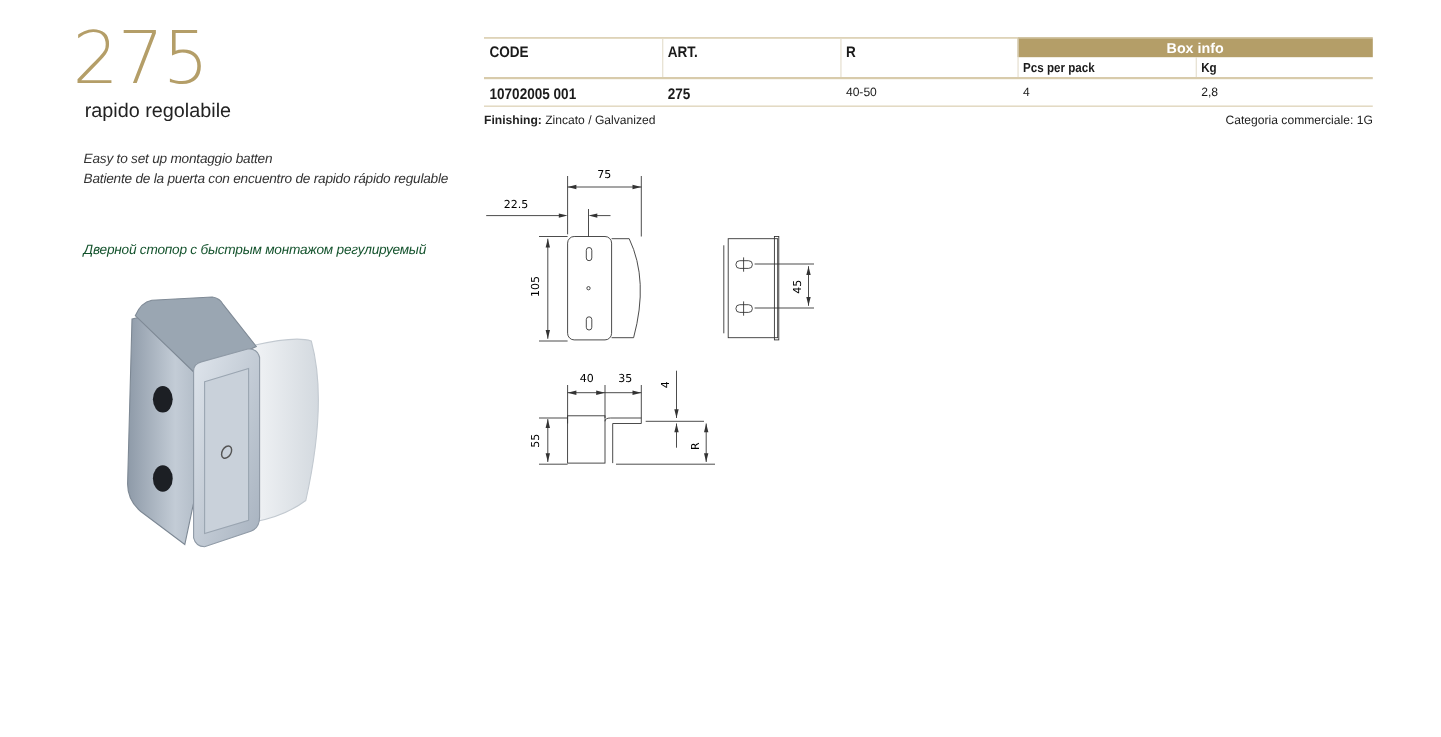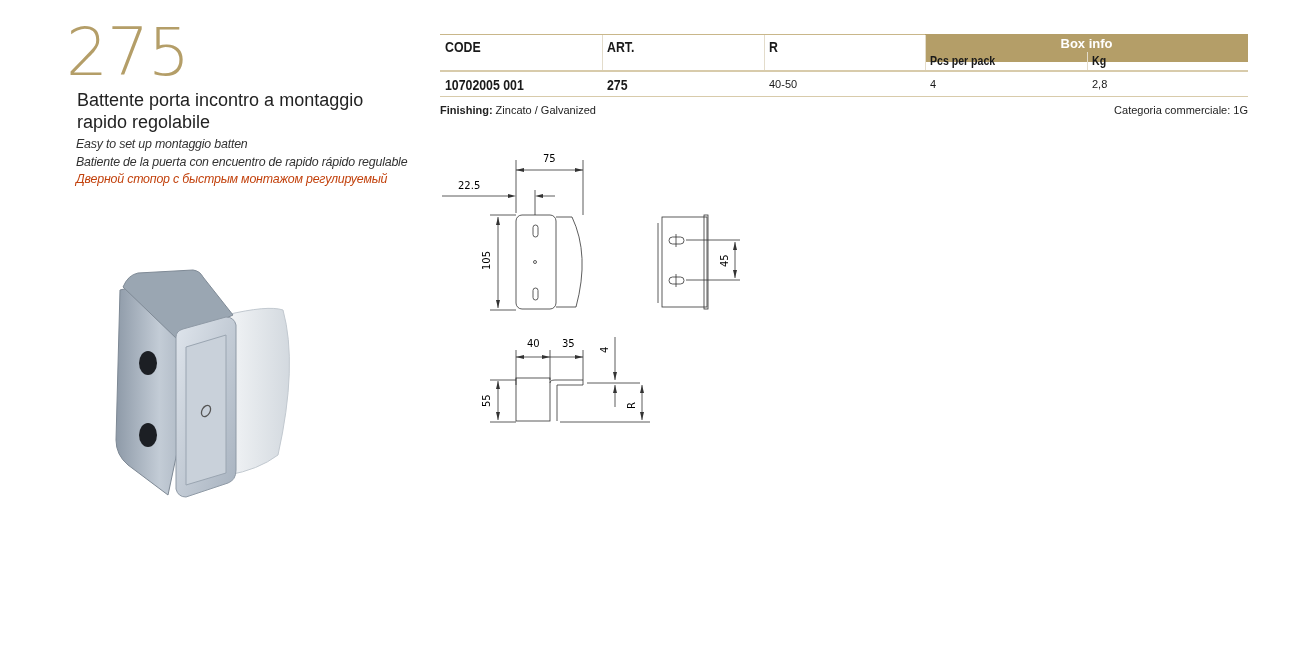--- a/index.html
+++ b/index.html
@@ -1,36 +1,35 @@
 <!DOCTYPE html>
 <html><head>
 <meta charset="utf-8">
 <style>
   html, body { margin:0; padding:0; background:#ffffff; }
   body { width:1310px; height:670px; position:relative; overflow:hidden; font-family:"Liberation Sans", sans-serif; color:#1a1a1a; }
   .abs { position:absolute; }
   .bignum { left:66px; top:20px; font-size:66px; font-weight:300; color:#b49e68; letter-spacing:-1px; line-height:1; font-family:"DejaVu Sans", sans-serif; font-weight:200; }
   .title { left:77px; top:89px; font-size:18px; line-height:22px; color:#222; width:340px; }
   .subs { left:76px; top:136px; font-size:12.4px; line-height:17.5px; font-style:italic; color:#333; letter-spacing:-0.2px; }
-  .subs div.ru { color:#c2410c; }
+  .subs div.ru { color:#14532d;margin-top:48px; }
   .topline { position:absolute; left:440px; top:34px; width:485px; height:1px; background:#c9b78a; }
   .hdr { position:absolute; font-weight:bold; font-size:14px; font-family:"Liberation Sans", sans-serif; transform:scaleX(0.88); transform-origin:left; }
   .cell { position:absolute; font-size:11px; }
-  .boxinfo { position:absolute; left:925px; top:35px; width:323px; height:27px; background:#b49e68; color:#fff; font-weight:bold; font-size:13px; text-align:center; line-height:17px; }
+  .boxinfo { position:absolute; left:925px; top:35px; width:323px; height:17px; background:#b49e68; color:#fff; font-weight:bold; font-size:13px; text-align:center; line-height:17px; }
   .hline { position:absolute; height:1px; background:#d8cbab; }
   .vline { position:absolute; width:1px; background:#e3dccb; }
   .small { position:absolute; font-size:11px; color:#222; }
   svg text { font-family:"DejaVu Sans", sans-serif; }
 </style>
 </head>
 <body>
 
 <div class="abs bignum">275</div>
 <div class="abs title">
-  <div>Battente porta incontro a montaggio</div>
   <div>rapido regolabile</div>
 </div>
 <div class="abs subs">
   <div>Easy to set up montaggio batten</div>
   <div>Batiente de la puerta con encuentro de rapido rápido regulable</div>
   <div class="ru" style="font-style:italic;">Дверной стопор с быстрым монтажом регулируемый</div>
 </div>
 
 <svg class="abs" style="left:108px;top:265px" width="190" height="245">
   <defs>

